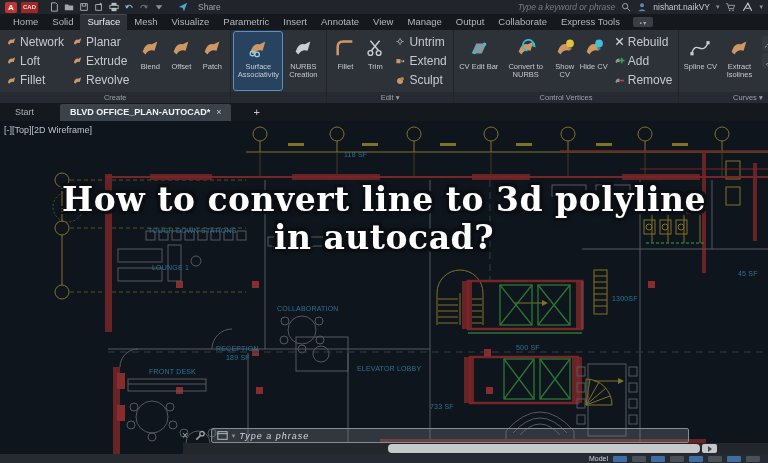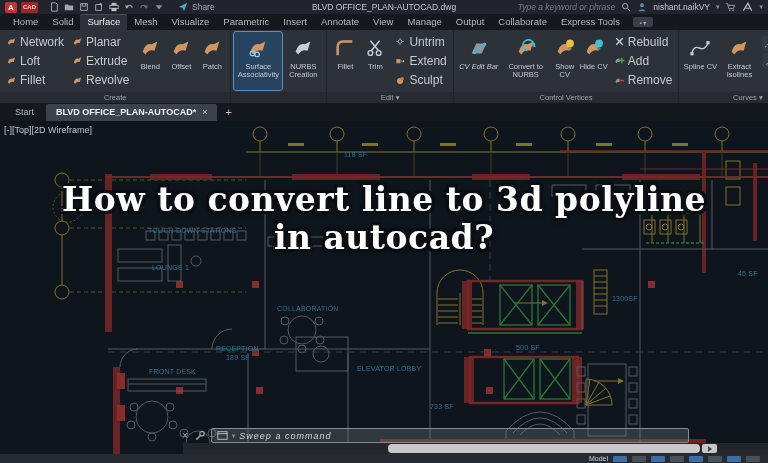--- a/index.html
+++ b/index.html
@@ -6,21 +6,21 @@
   body{width:768px;height:463px;overflow:hidden;font-family:"Liberation Sans",sans-serif;-webkit-font-smoothing:antialiased;}
   .app{position:relative;width:768px;height:463px;background:#141924;}
   *{box-sizing:border-box;}
 
   
   .titlebar{height:14px;background:#21252b;display:flex;align-items:center;gap:4px;padding:0 5px;font-size:8.5px;color:#b9bec4;position:relative;z-index:30;}
   .logo-a{background:#c23434;color:#fff;font-weight:bold;font-size:8px;width:12px;height:11px;display:flex;align-items:center;justify-content:center;border-radius:2px;}
   .logo-cad{background:#9e2626;color:#f2dada;font-size:6px;font-weight:bold;padding:0 2px;height:11px;line-height:11px;border-radius:1px;}
   .qat{display:flex;align-items:center;gap:5px;margin-left:7px;}
   .qat .qbtn{display:flex;align-items:center;}
-  .share-box{display:flex;align-items:flex-start;gap:4px;margin-left:10px;color:#9fa5ab;}
+  .share-box{display:flex;align-items:flex-start;gap:10px;margin-left:10px;color:#9fa5ab;}
   .doc-title{position:absolute;left:50%;transform:translateX(-50%);color:#c3c8cd;font-size:8.5px;white-space:nowrap;}
   .tb-right{margin-left:auto;display:flex;align-items:center;gap:6px;}
   .search-ph{font-style:italic;color:#767c83;font-size:8.5px;white-space:nowrap;}
   .username{color:#c3c8cd;font-size:8.5px;white-space:nowrap;}
   .caret{color:#8a9096;font-size:7px;}
 
   
   .tabrow{height:16px;background:#15181d;display:flex;align-items:flex-end;padding-left:6px;font-size:9.5px;color:#b4b9bf;position:relative;z-index:30;}
   .tab{padding:2px 7px 3px;white-space:nowrap;}
   .tab.active{background:#2d3138;color:#ecedee;border-radius:2px 2px 0 0;box-shadow:inset 0 1px 0 #454b53;}
@@ -35,21 +35,21 @@
   .grp-large{display:flex;gap:1px;height:58px;}
   .grp-icons{display:grid;grid-template-columns:repeat(2,1fr);gap:2px;padding-top:4px;}
   .btn-sm{display:flex;align-items:center;gap:3px;font-size:12px;color:#c6cacf;padding:0 3px;white-space:nowrap;border-radius:2px;}
   .btn-lg{display:flex;flex-direction:column;align-items:center;font-size:7.5px;color:#c6cacf;text-align:center;padding-top:3px;border-radius:2px;height:58px;}
   .btn-lg .ic{height:26px;display:flex;align-items:center;justify-content:center;}
   .btn-lg .lbl{line-height:8px;margin-top:2px;}
   .btn-lg.selected{background:#27435f;outline:1px solid #5d8fc0;}
   .btn-ic{width:15px;height:15px;display:flex;align-items:center;justify-content:center;border-radius:2px;background:#343940;}
 
   
-  .filetabs{height:18px;background:#15181d;display:flex;align-items:flex-end;padding-left:5px;gap:2px;font-size:9px;color:#aab0b6;position:relative;z-index:30;}
+  .filetabs{height:18px;background:#15181d;display:flex;align-items:flex-end;padding-left:5px;gap:16px;font-size:9px;color:#aab0b6;position:relative;z-index:30;}
   .ftab{padding:3px 10px 4px;white-space:nowrap;display:flex;align-items:center;gap:6px;}
   .ftab.active{background:#3a424c;color:#f0f2f4;font-weight:bold;border-radius:2px 2px 0 0;}
   .ftclose{font-weight:normal;color:#c6cacf;font-size:9px;}
   .ftnew{padding:2px 6px 4px;color:#c6cacf;font-size:11px;line-height:10px;}
 
   
   .canvas{position:absolute;top:121px;left:0;width:768px;height:333px;background:#141a23;overflow:hidden;cursor:crosshair;}
   .plan{position:absolute;top:0;left:0;}
   #labels span{position:absolute;color:#3c9ecf;font-size:7px;letter-spacing:.2px;white-space:nowrap;}
   .dim-overlay{position:absolute;inset:0;background:rgba(8,11,16,0.30);pointer-events:none;}
@@ -130,21 +130,20 @@
             <polygon points="2,4 10,4 6,9" fill="#8a9096"></polygon>
           </svg>
         </span>
       </div>
     <div class="share-box">
       <svg width="10" height="10" viewBox="0 0 12 12">
           <path d="M1 6 L11 1 L7.2 11 L5.4 7 Z" fill="#49a7cc"></path>
         </svg>
       <span>Share</span>
     </div>
-    <div class="doc-title">BLVD OFFICE_PLAN-AUTOCAD.dwg</div>
     <div class="tb-right">
       <span class="search-ph">Type a keyword or phrase</span>
       <svg width="10" height="10" viewBox="0 0 12 12">
           <circle cx="5" cy="5" r="3.2" fill="none" stroke="#9aa0a7" stroke-width="1.2"></circle>
           <path d="M7.5 7.5 L11 11" stroke="#9aa0a7" stroke-width="1.2"></path>
         </svg>
       <svg width="10" height="10" viewBox="0 0 12 12">
           <circle cx="6" cy="4" r="2.4" fill="#5b87a8"></circle>
           <path d="M1.5 11 Q6 6.5 10.5 11 Z" fill="#5b87a8"></path>
         </svg>
@@ -351,21 +350,21 @@
               </span>
               <span>Sculpt</span>
             </div>
           </div>
         </div>
         <div class="panel-label">Edit ▾</div>
       </div>
       <div class="panel" style="flex-basis: 196px;">
         <div class="panel-content">
           <div class="grp-large">
-            <div class="btn-lg" style="width: 44px; font-style: italic;">
+            <div class="btn-lg" style="width: 44px;">
               <div class="ic">
                 <span>
                   <svg width="22" height="22" viewBox="0 0 24 24">
                     <path d="M4 18 L9 7 H20 L15 18 Z" fill="#8f959b"></path>
                     <circle cx="7" cy="17" r="1.9" fill="#39bcd4"></circle>
                     <circle cx="12" cy="12" r="1.9" fill="#39bcd4"></circle>
                     <circle cx="18" cy="8" r="1.9" fill="#39bcd4"></circle>
                   </svg>
                 </span>
               </div>
@@ -727,21 +726,21 @@
       <svg width="11" height="11" viewBox="0 0 12 12">
           <path d="M2.5 10.5 L7 6" stroke="#9aa0a7" stroke-width="1.8"></path>
           <circle cx="8.7" cy="4" r="2.4" fill="none" stroke="#9aa0a7" stroke-width="1.4"></circle>
         </svg>
       <div class="cmd-input">
         <svg width="11" height="9" viewBox="0 0 12 10">
             <rect x="0.8" y="0.8" width="10.4" height="8.4" fill="none" stroke="#c6cacf"></rect>
             <path d="M0.8 3 H11.2" stroke="#c6cacf"></path>
           </svg>
         <span class="caret">▾</span>
-        <span class="cmd-ph">Sweep a command</span>
+        <span class="cmd-ph">Type a phrase</span>
       </div>
     </div>
   </div>
 
   <div class="hscroll">
     <div class="hthumb"></div>
     <div class="harrow"></div>
   </div>
 
   <div class="statusbar">

